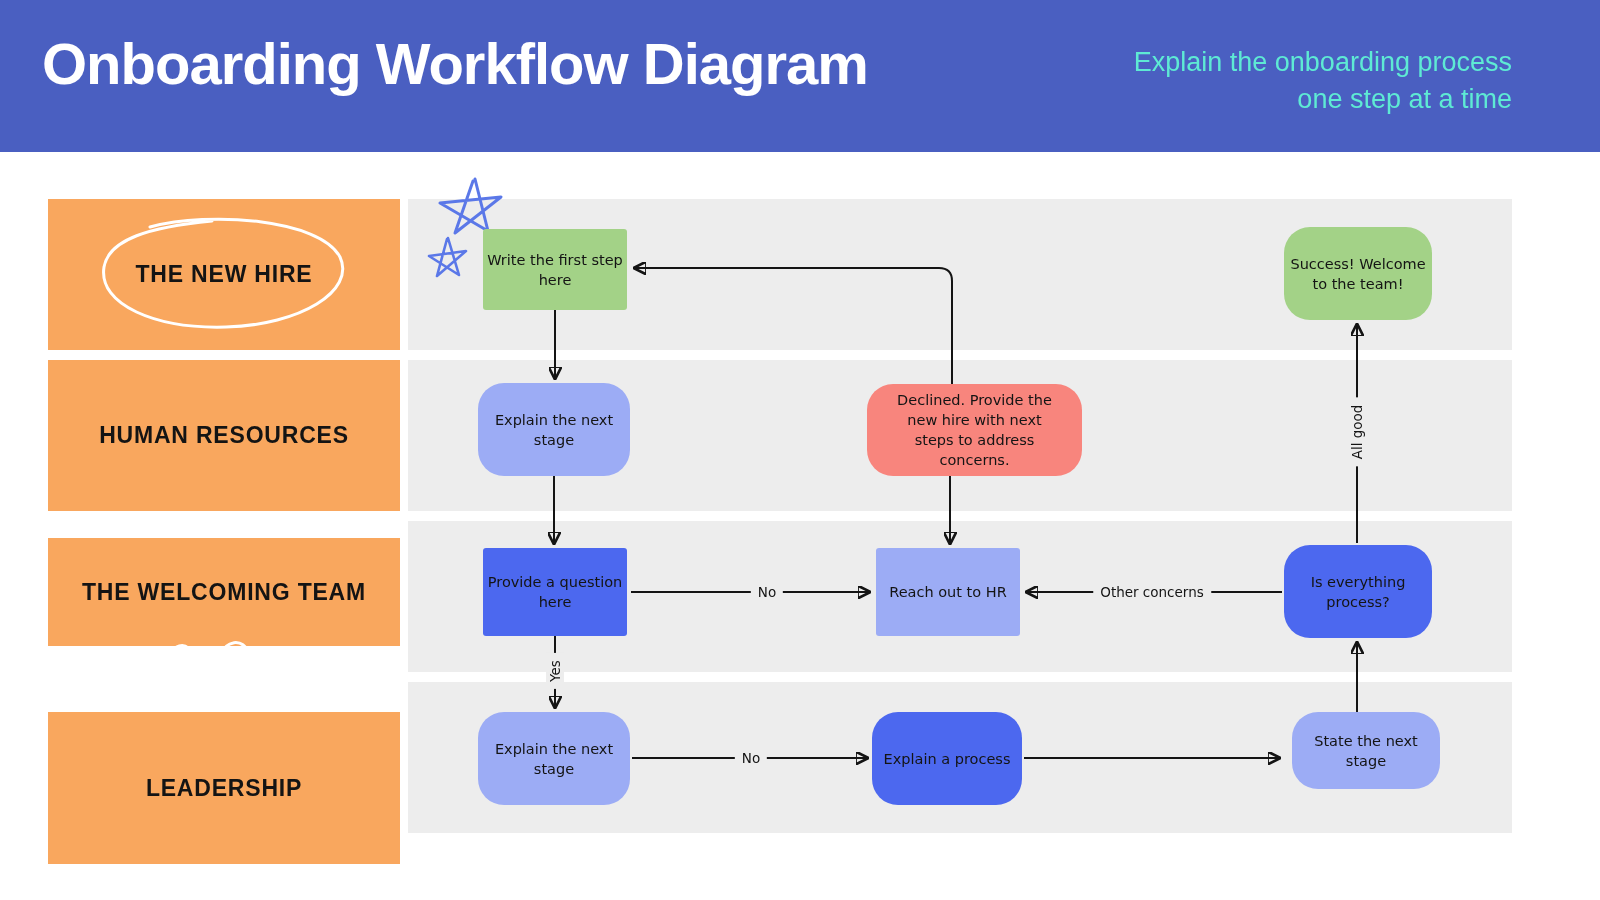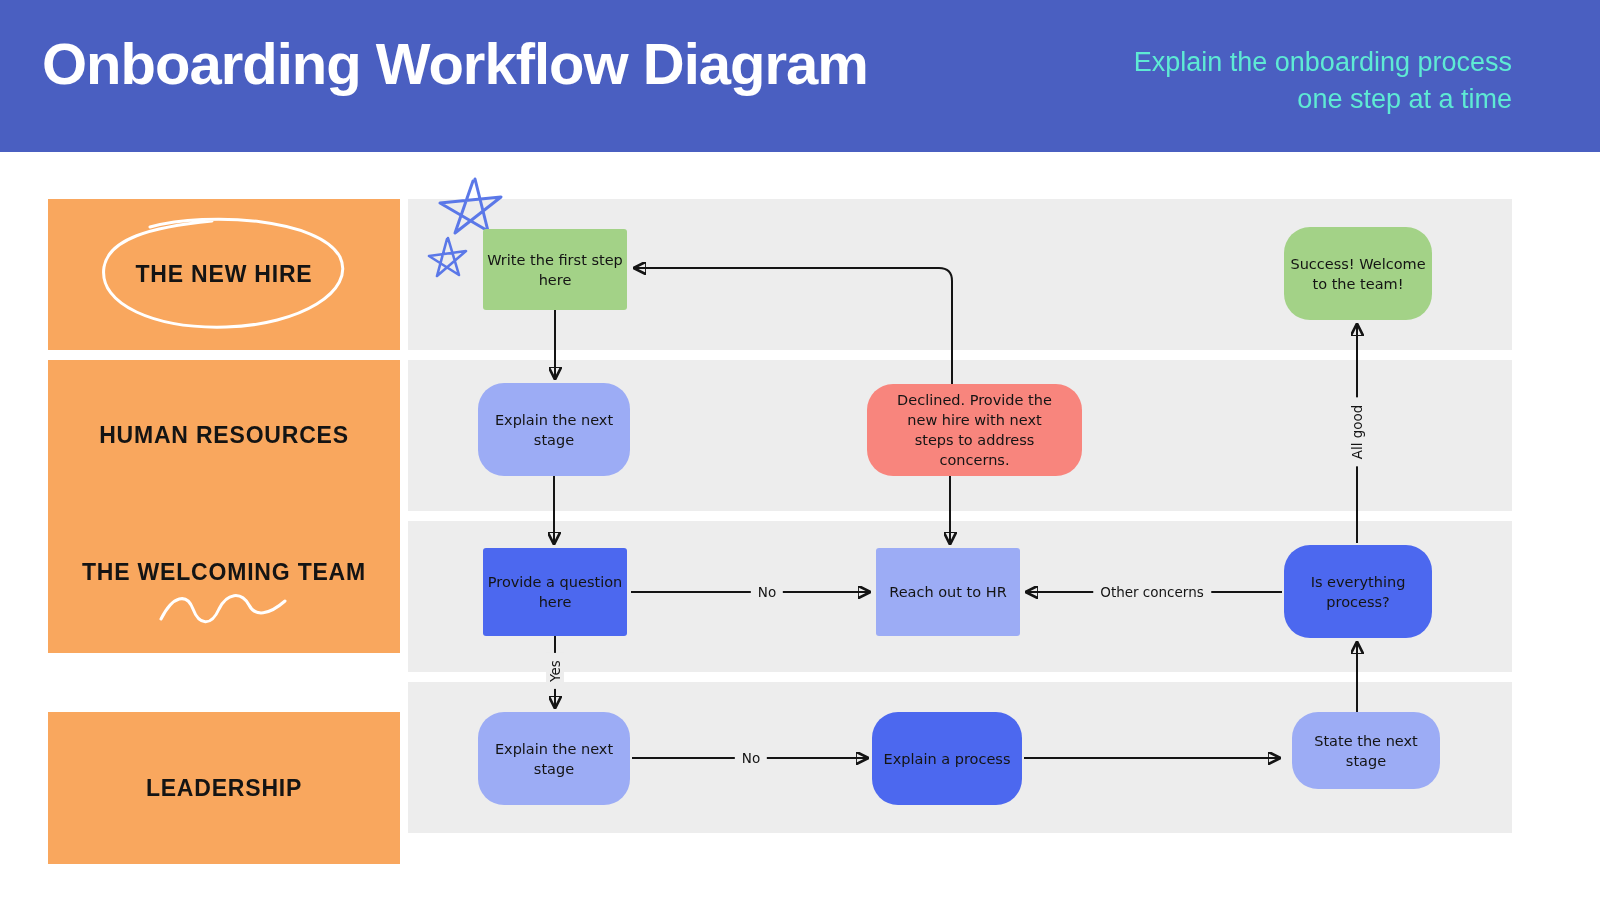--- a/index.html
+++ b/index.html
@@ -12,21 +12,21 @@
          font-weight:bold;letter-spacing:-1px;}
   .subtitle{position:absolute;right:88px;top:44px;color:#5eead4;font-size:27px;
             line-height:37px;text-align:right;font-weight:400;}
 
   
   .lane-label{position:absolute;left:48px;width:352px;background:#f9a75e;
               display:flex;align-items:center;justify-content:center;}
   .lane-label span{color:#141414;font-size:23px;font-weight:600;letter-spacing:0.8px;text-align:center;}
   #lane1{top:199px;height:151px;}
   #lane2{top:360px;height:151px;}
-  #lane3{top:491px;height:162px;}
+  #lane3{top:538px;height:108px;}
   #lane4{top:712px;height:152px;}
   .deco{position:absolute;pointer-events:none;}
 
   
   .lane-row{position:absolute;left:408px;width:1104px;background:#ededed;}
   #row1{top:199px;height:151px;}
   #row2{top:360px;height:151px;}
   #row3{top:521px;height:151px;}
   #row4{top:682px;height:151px;}
 

